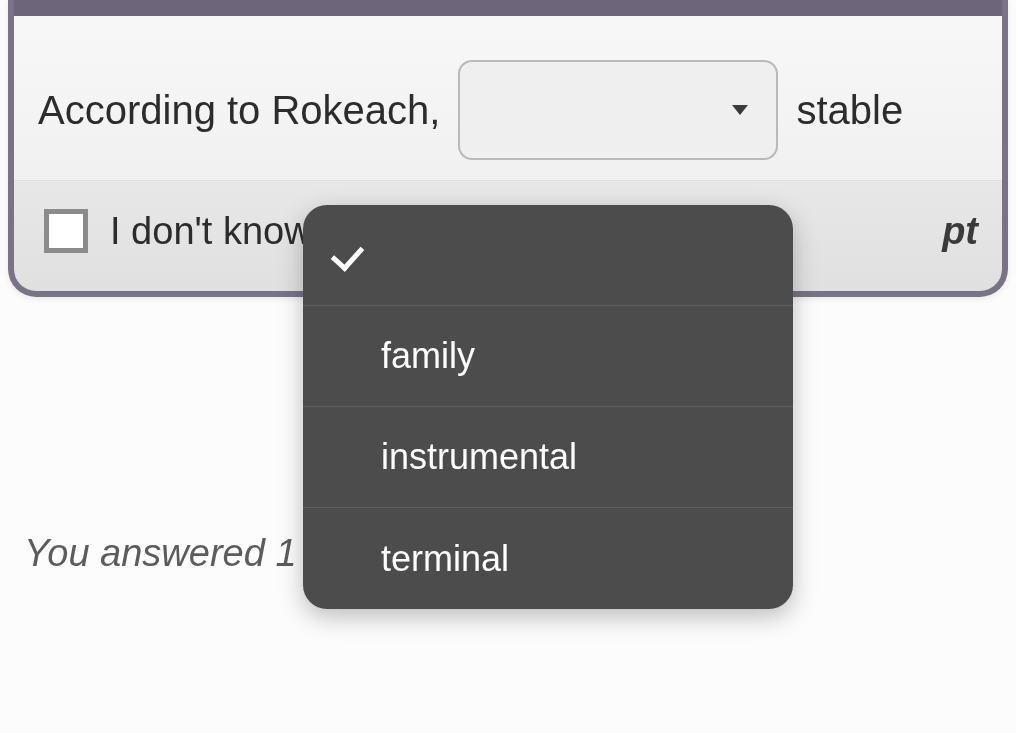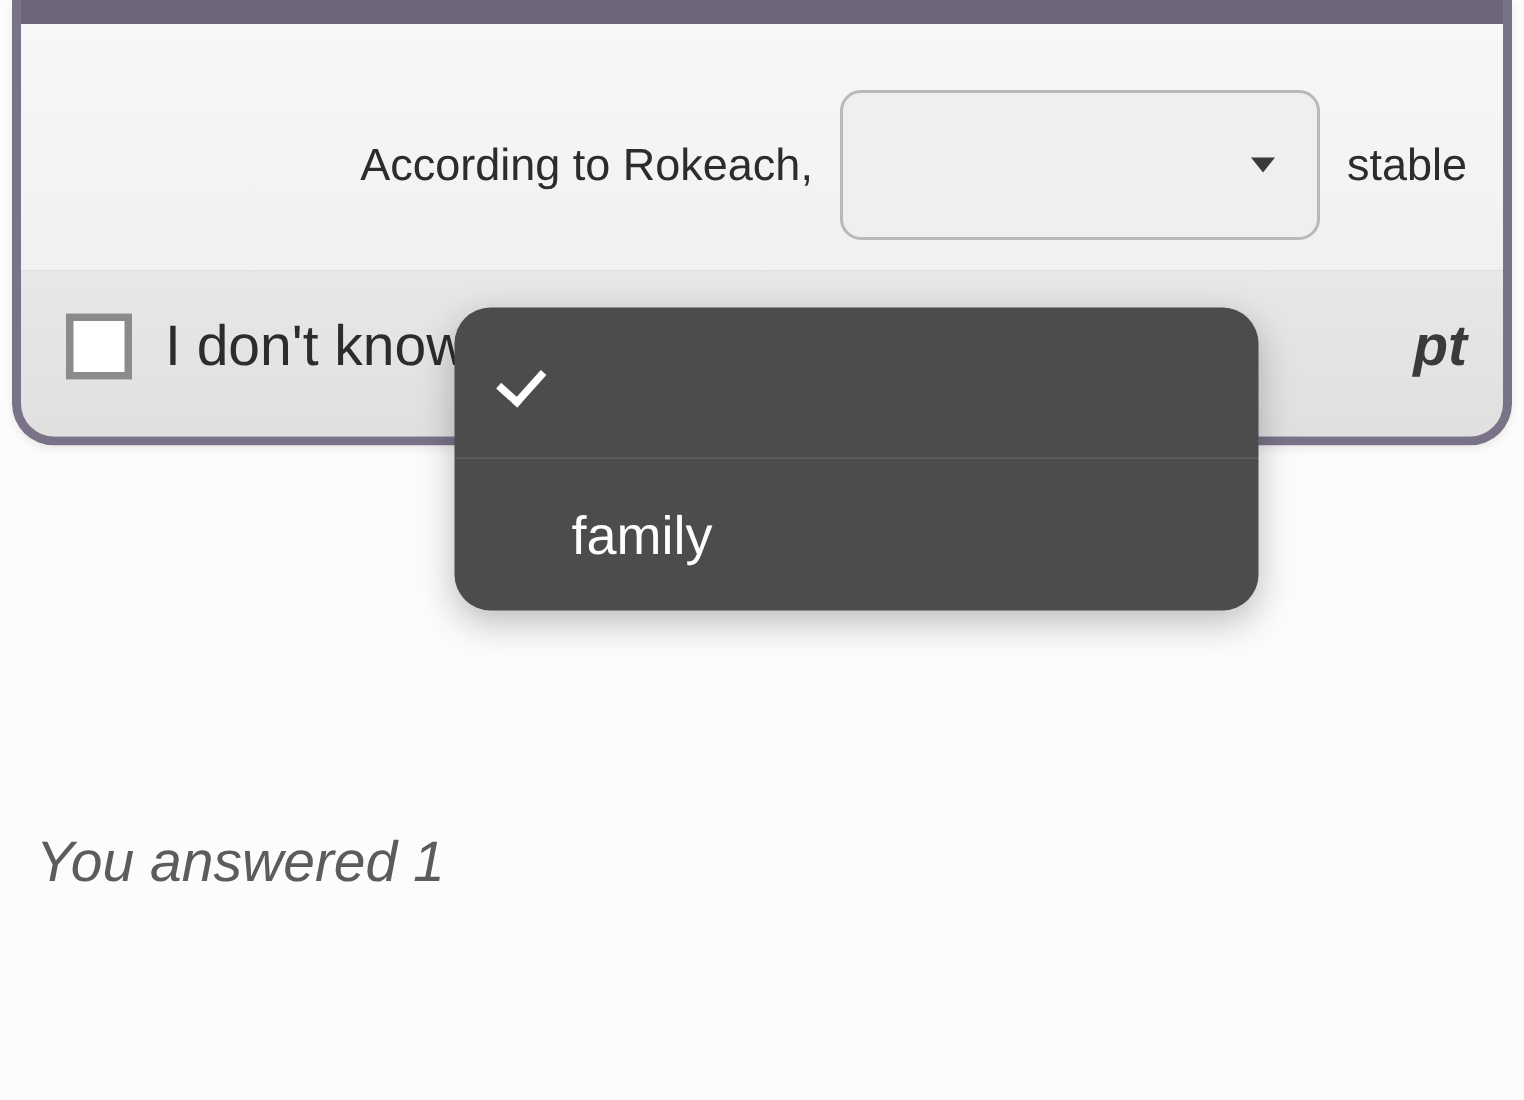--- a/index.html
+++ b/index.html
@@ -25,24 +25,23 @@
       border-radius: 0 0 28px 28px;
       background: linear-gradient(to bottom, #f8f8f9 0%, #f1f1f2 60%, #e9e9ea 100%);
       box-shadow: 0 2px 6px rgba(0,0,0,0.08);
     }
     .top-strip {
       height: 16px;
       background: #6d6579;
     }
     .question-area {
       padding: 44px 24px 20px 24px;
-      font-size: 30px;
+      font-size: 40px;
       color: #2c2c2c;
       line-height: 1.9;
-      text-align: right;
     }
     .question-line {
       display: block;
     }
     .inline-group {
       display: inline-flex;
       align-items: center;
       gap: 18px;
       vertical-align: middle;
     }
@@ -98,27 +97,26 @@
       color: #3a3a3a;
       font-weight: bold;
     }
     .status-text {
       position: absolute;
       left: 24px;
       top: 532px;
       font-size: 38px;
       font-style: italic;
       color: #5c5c5e;
-      margin-top: 22px;
     }
     .dropdown-menu {
       position: absolute;
       left: 303px;
       top: 205px;
-      width: 536px;
+      width: 490px;
       background: #4c4c4c;
       border-radius: 24px;
       overflow: hidden;
       box-shadow: 0 8px 24px rgba(0,0,0,0.25);
     }
     .menu-item {
       display: flex;
       align-items: center;
       height: 101px;
       padding: 0 34px 0 78px;
@@ -171,13 +169,19 @@
 
 <div class="status-text">You answered 1</div>
 
 <div class="dropdown-menu">
   <div class="menu-item selected">
     <span></span>
   </div>
   <div class="menu-item">
     <span>family</span>
   </div>
+  <div class="menu-item">
+    <span>instrumental</span>
+  </div>
+  <div class="menu-item">
+    <span>terminal</span>
+  </div>
 </div>
 
 </body></html>

